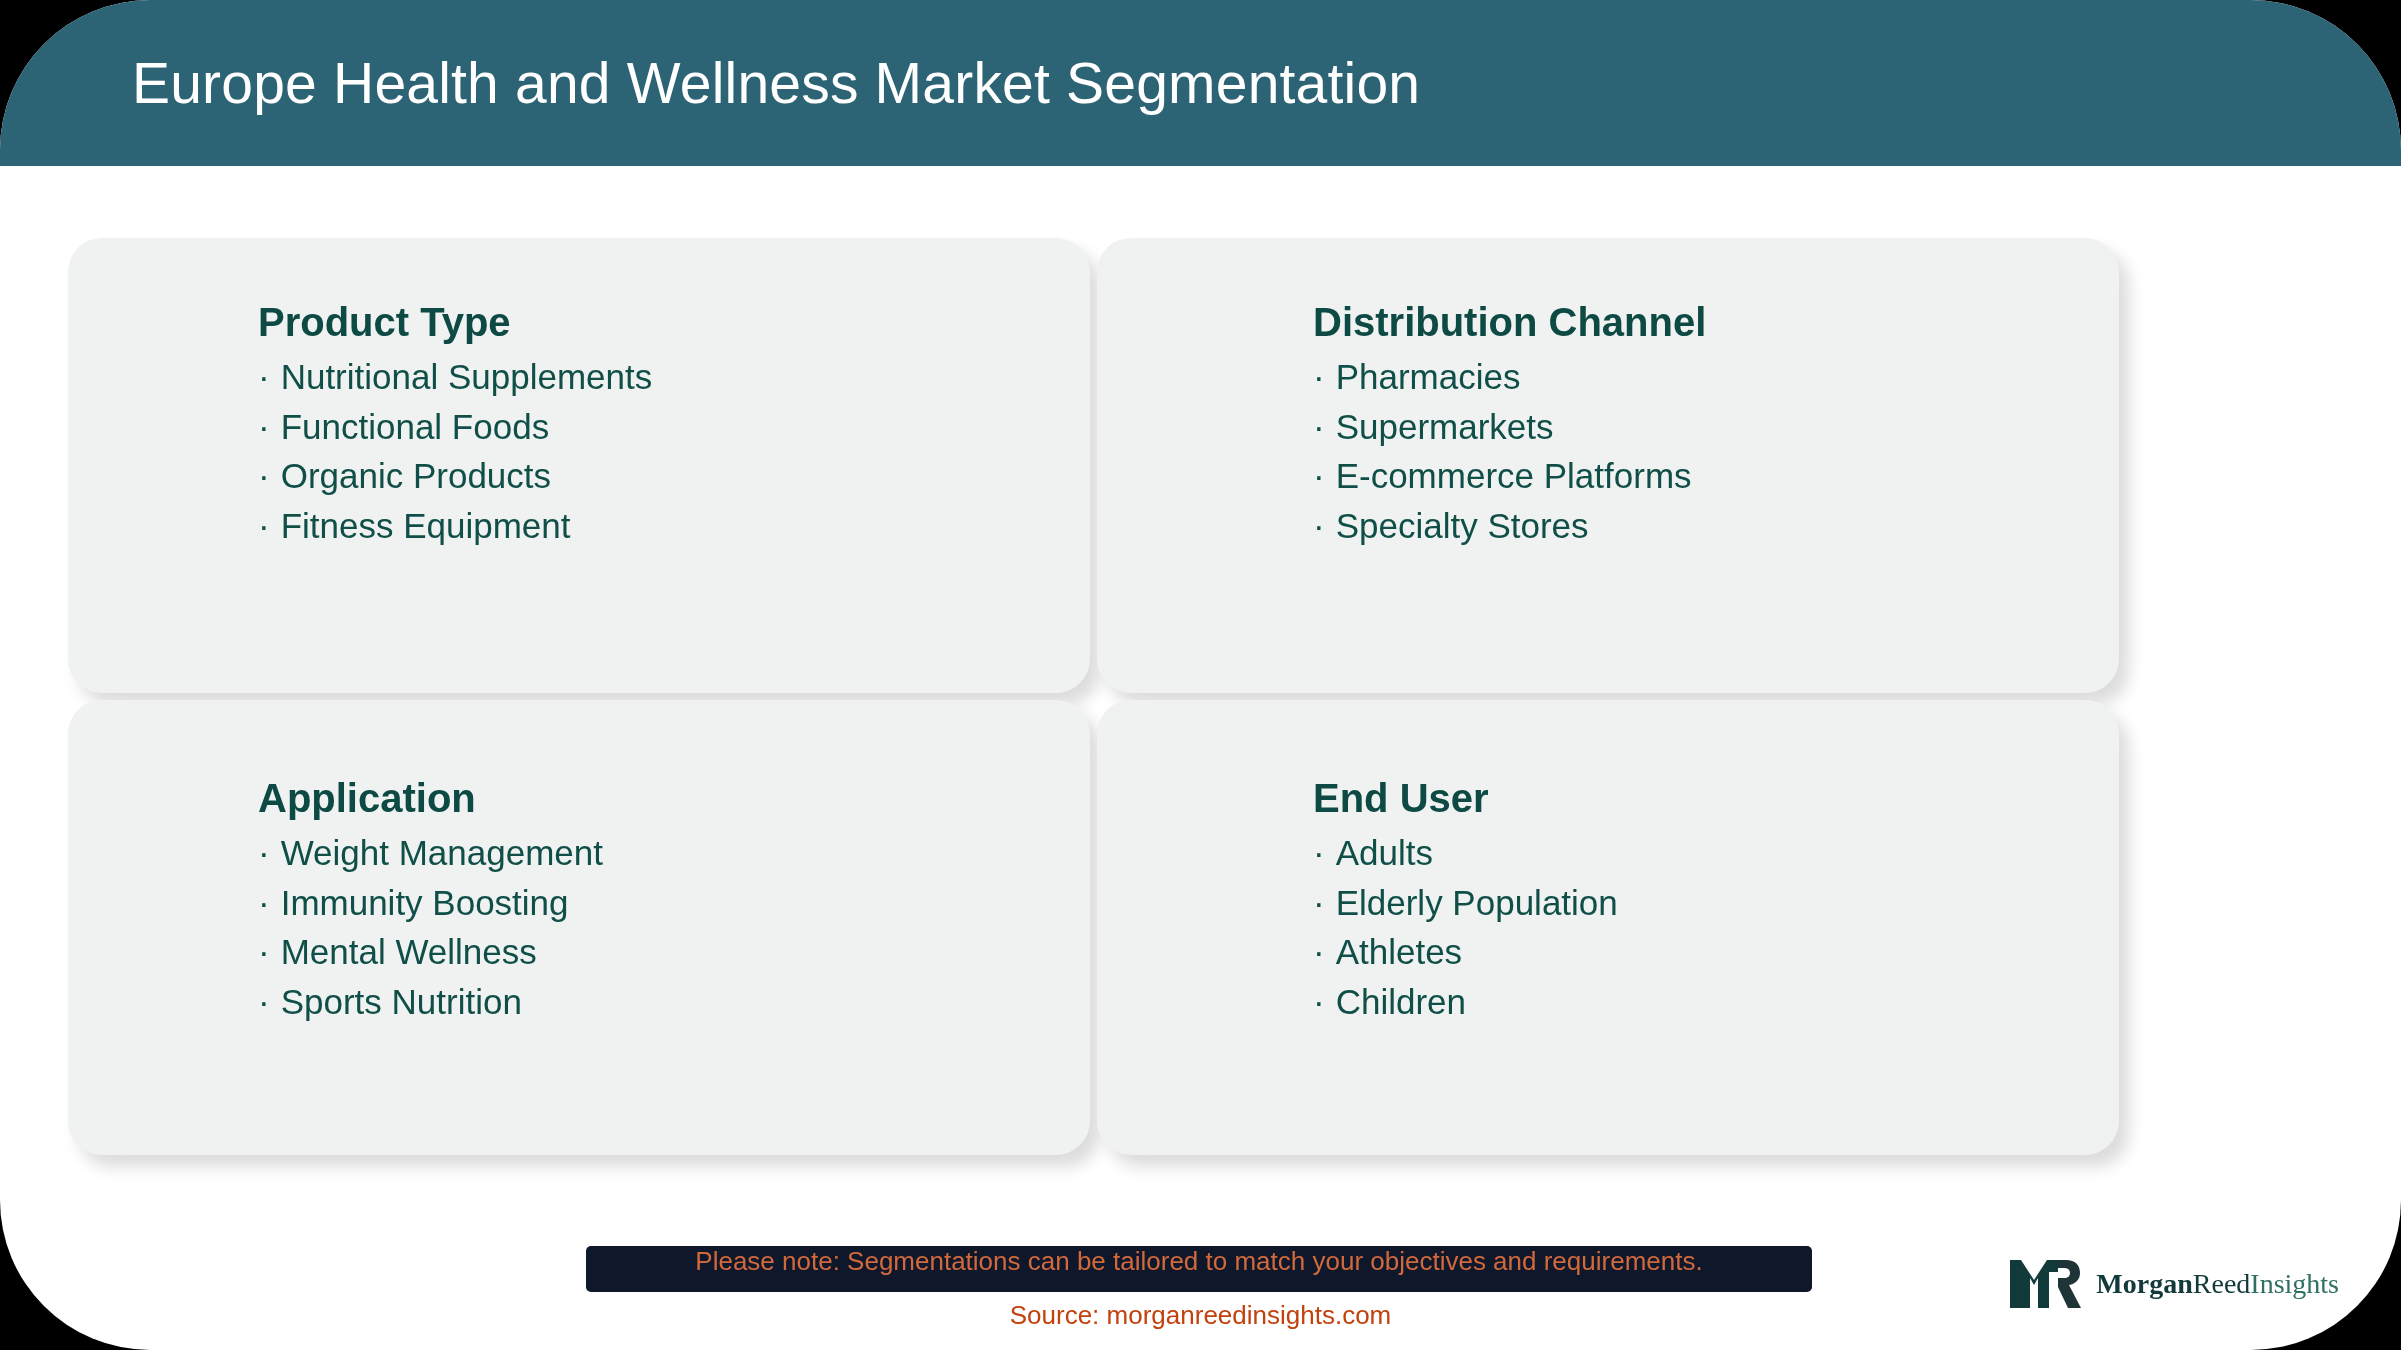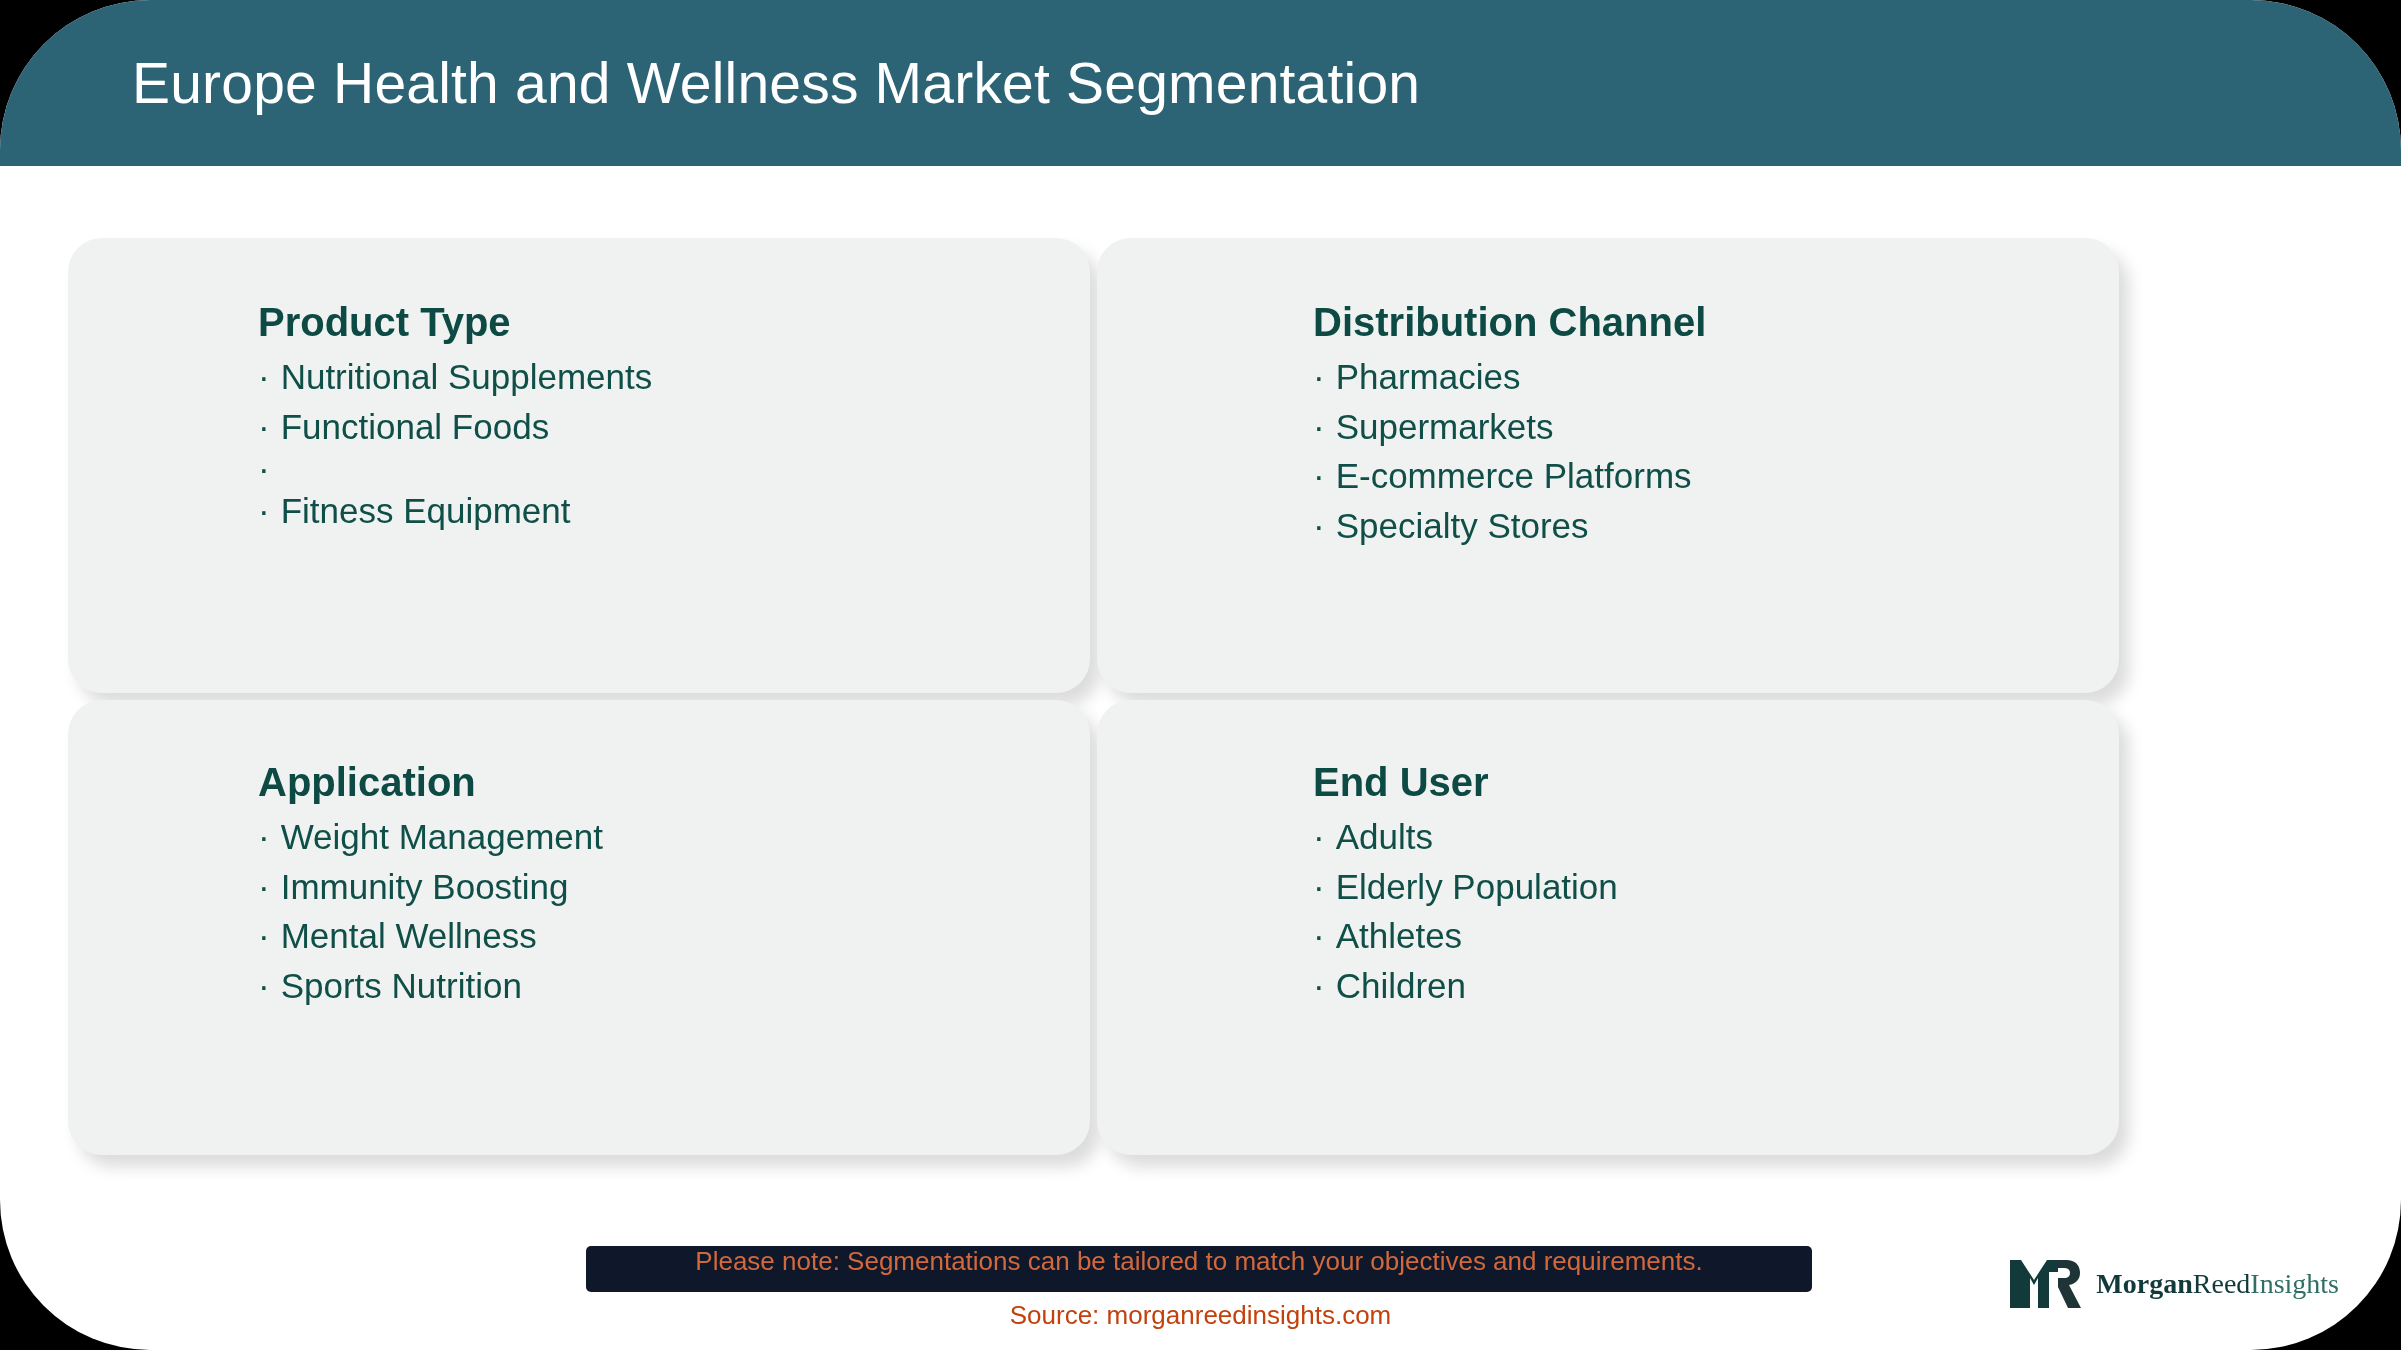--- a/index.html
+++ b/index.html
@@ -94,21 +94,21 @@
   .bullet-dot {
     display: inline-block;
     margin-right: 11px;
     color: #0F4F48;
     font-size: 35px;
     line-height: 1;
   }
 
   
   .card.col-right { padding-left: 216px; }
-  .card.row-bottom { padding-top: 60px; }
+  .card.row-bottom { padding-top: 76px; }
 
   
   .note-box {
     position: absolute;
     left: 586px;
     top: 1246px;
     width: 1226px;
     height: 46px;
     background: #0f172a;
     border-radius: 5px;
@@ -169,20 +169,21 @@
         <li>
             <span class="bullet-dot">·</span>
             <span>Nutritional Supplements</span>
           </li>
         <li>
             <span class="bullet-dot">·</span>
             <span>Functional Foods</span>
           </li>
         <li>
             <span class="bullet-dot">·</span>
+            <span>Organic Products</span>
           </li>
         <li>
             <span class="bullet-dot">·</span>
             <span>Fitness Equipment</span>
           </li>
       </ul>
     </div>
 
     <div class="card col-right row-top">
       <div class="card-title">Distribution Channel</div>

